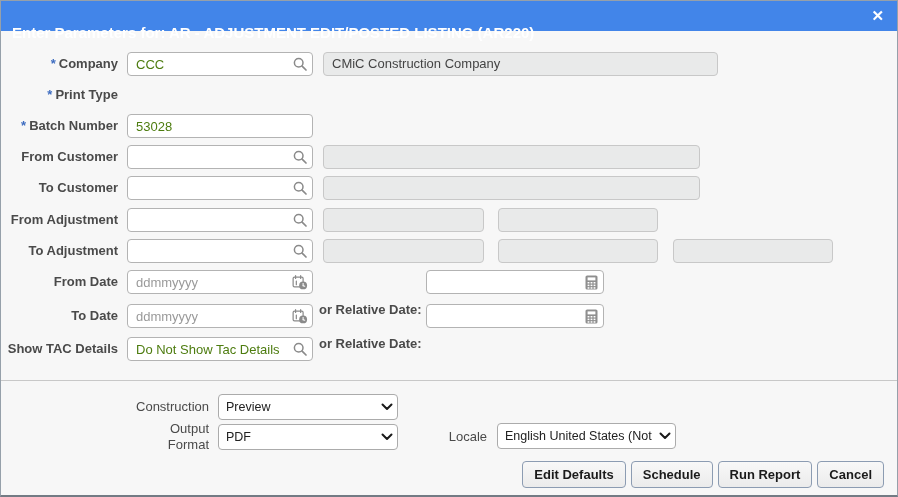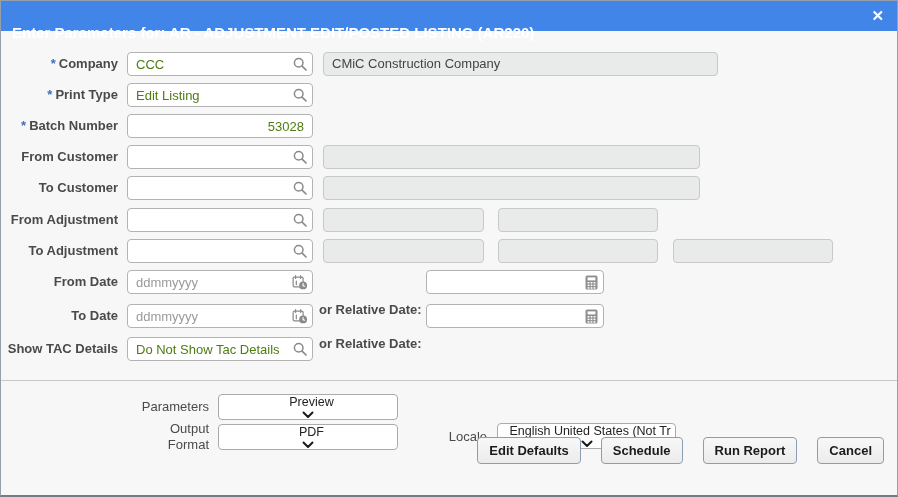--- a/index.html
+++ b/index.html
@@ -40,21 +40,21 @@
   .req { color: #3d6cc0; font-weight: 700; margin-right: 3px; }
 
   .inputwrap { position: absolute; top: 0; height: 24px; }
   .inputwrap input {
     width: 100%; height: 24px;
     border: 1px solid #b3b3b3; border-radius: 4px;
     background: #ffffff; padding: 0 24px 0 8px;
     font-family: "Liberation Sans", sans-serif; font-size: 13px; color: #4d7c0f;
     outline: none;
   }
-  .inputwrap input.no-icon { padding-right: 8px; text-align: right; }
+  .inputwrap input.no-icon { padding-right: 8px; }
   .inputwrap input::placeholder { color: #9a9a9a; opacity: 1; }
   .field-icon {
     position: absolute; right: 5px; top: 4px; width: 16px; height: 16px;
     display: flex; align-items: center; justify-content: center; cursor: pointer;
   }
 
   .ro {
     position: absolute; top: 0; height: 24px;
     background: #e9eaea; border: 1px solid #c8c8c8; border-radius: 4px;
     line-height: 22px; padding: 0 8px; color: #444;
@@ -69,32 +69,32 @@
   .divider { position: absolute; left: 0; right: 0; top: 379px; height: 1px; background: #c8c8c8; }
 
   
   .out-lbl {
     position: absolute; text-align: right; color: #4a4a4a;
     line-height: 16px; white-space: nowrap;
   }
   .selectbox {
     position: absolute; height: 26px;
     background: #ffffff; border: 1px solid #ababab; border-radius: 4px;
-    display: flex; align-items: center; cursor: pointer; flex-direction: column;
+    display: flex; align-items: center; cursor: pointer;
   }
   .selectbox .sel-text {
     flex: 1; padding-left: 7px; white-space: nowrap; overflow: hidden;
     color: #222; font-size: 12.5px;
   }
   .selectbox .sel-chevron { flex: 0 0 auto; width: 20px; display: flex; justify-content: center; }
 
   
   .btnbar {
-    position: absolute; top: 436px; right: 13px;
-    display: flex; gap: 20px;
+    position: absolute; top: 460px; right: 13px;
+    display: flex; gap: 5px;
   }
   .btn {
     height: 27px; padding: 0 11px;
     background: linear-gradient(#f8f8f8, #ebebeb);
     border: 1px solid #8c9cb2; border-radius: 4px;
     font-family: "Liberation Sans", sans-serif;
     font-size: 13px; font-weight: 700; color: #1b1b1b;
     cursor: pointer; white-space: nowrap;
   }
 </style>
@@ -117,29 +117,20 @@
     <circle cx="5.7" cy="5.7" r="4.3" fill="none" stroke="#8a8a8a" stroke-width="1.5"></circle>
     <line x1="9.1" y1="9.1" x2="13" y2="13" stroke="#8a8a8a" stroke-width="1.7" stroke-linecap="round"></line>
   </svg>
 </span>
     </span>
     <span class="ro" style="left:322px;width:395px">CMiC Construction Company</span>
   </div>
 
   <div class="row" style="top:82px">
     <span class="lbl"><span class="req">*</span><span>Print Type</span></span>
-    <span class="inputwrap" style="left:126px;width:186px">
-      <input value="Edit Listing" style="">
-      <span class="field-icon icon-search">
-  <svg width="14" height="14" viewBox="0 0 14 14">
-    <circle cx="5.7" cy="5.7" r="4.3" fill="none" stroke="#8a8a8a" stroke-width="1.5"></circle>
-    <line x1="9.1" y1="9.1" x2="13" y2="13" stroke="#8a8a8a" stroke-width="1.7" stroke-linecap="round"></line>
-  </svg>
-</span>
-    </span>
   </div>
 
   <div class="row" style="top:113px">
     <span class="lbl"><span class="req">*</span><span>Batch Number</span></span>
     <span class="inputwrap" style="left:126px;width:186px">
       <input class="no-icon" value="53028" style="">
     </span>
   </div>
 
   <div class="row" style="top:144px">
@@ -287,21 +278,21 @@
   <svg width="14" height="14" viewBox="0 0 14 14">
     <circle cx="5.7" cy="5.7" r="4.3" fill="none" stroke="#8a8a8a" stroke-width="1.5"></circle>
     <line x1="9.1" y1="9.1" x2="13" y2="13" stroke="#8a8a8a" stroke-width="1.7" stroke-linecap="round"></line>
   </svg>
 </span>
     </span>
   </div>
 
   <div class="divider"></div>
 
-  <span class="out-lbl" style="left:0;top:398px;width:208px">Parameters</span>
+  <span class="out-lbl" style="left:0;top:398px;width:208px">Construction</span>
   <div class="selectbox" style="left:217px;top:393px;width:180px">
     <span class="sel-text">Preview</span>
     <span class="sel-chevron icon-chevron">
   <svg width="12" height="8" viewBox="0 0 12 8">
     <path d="M1.5 1.5 L6 6 L10.5 1.5" fill="none" stroke="#1a1a1a" stroke-width="2" stroke-linecap="round" stroke-linejoin="round"></path>
   </svg>
 </span>
   </div>
 
   <span class="out-lbl" style="left:0;top:420px;width:208px"><span>Output</span><br><span>Format</span></span>

